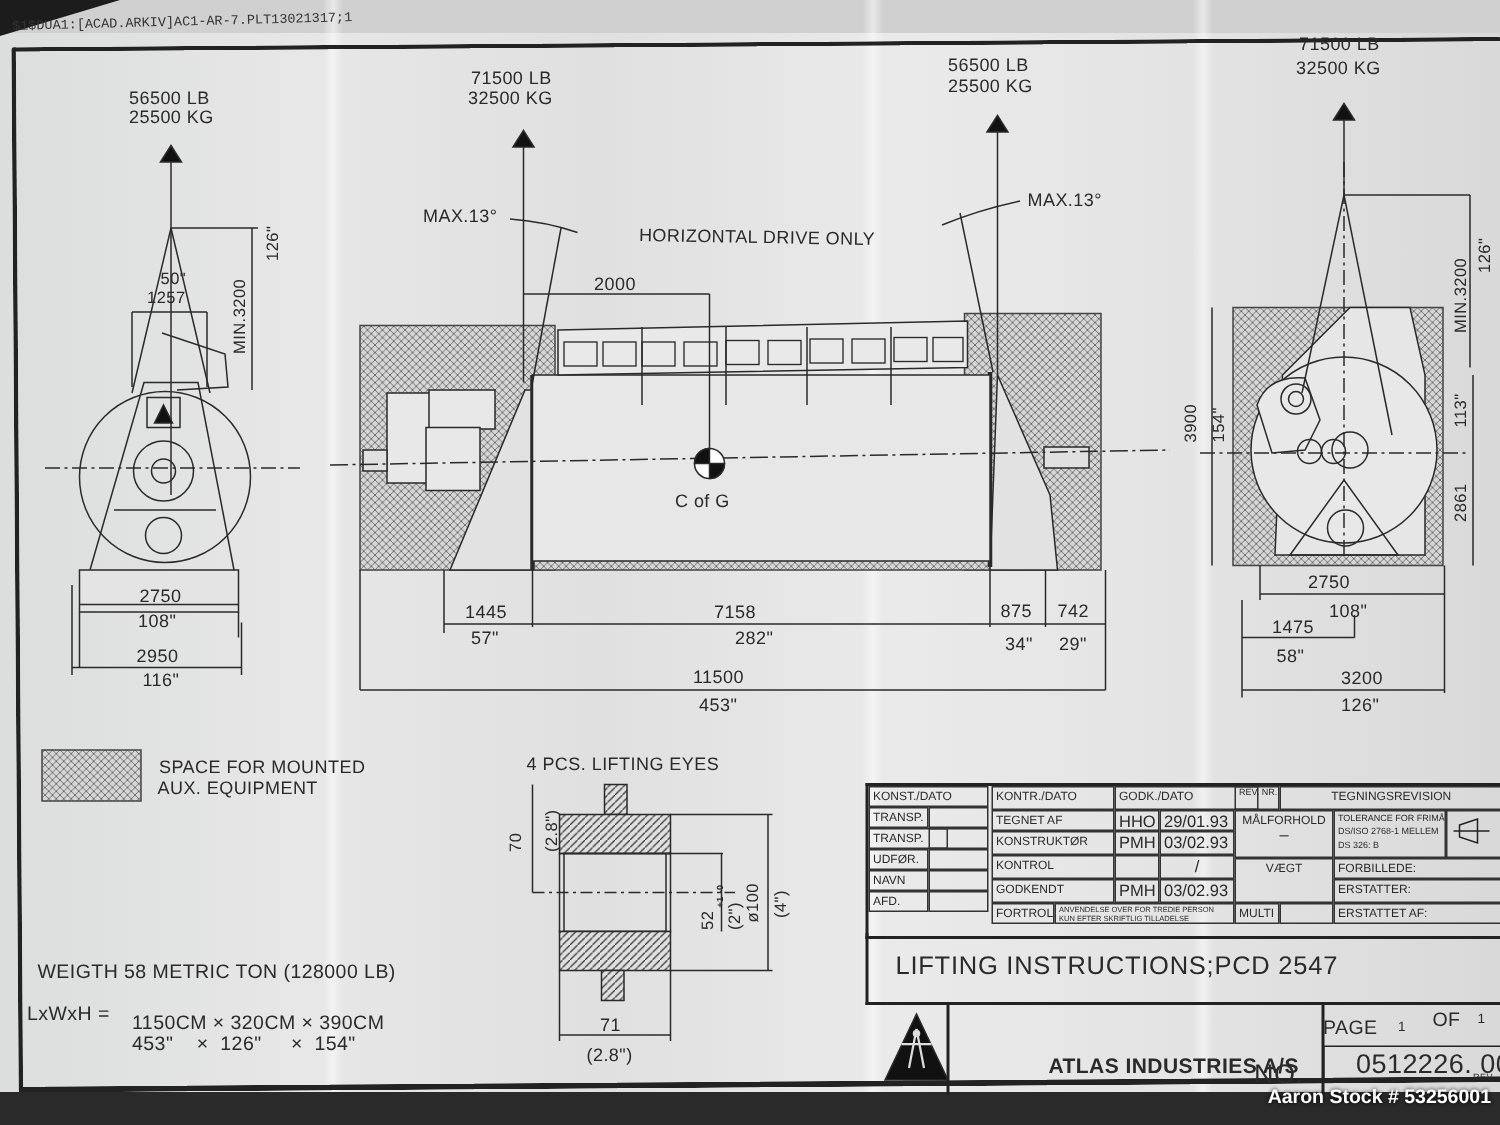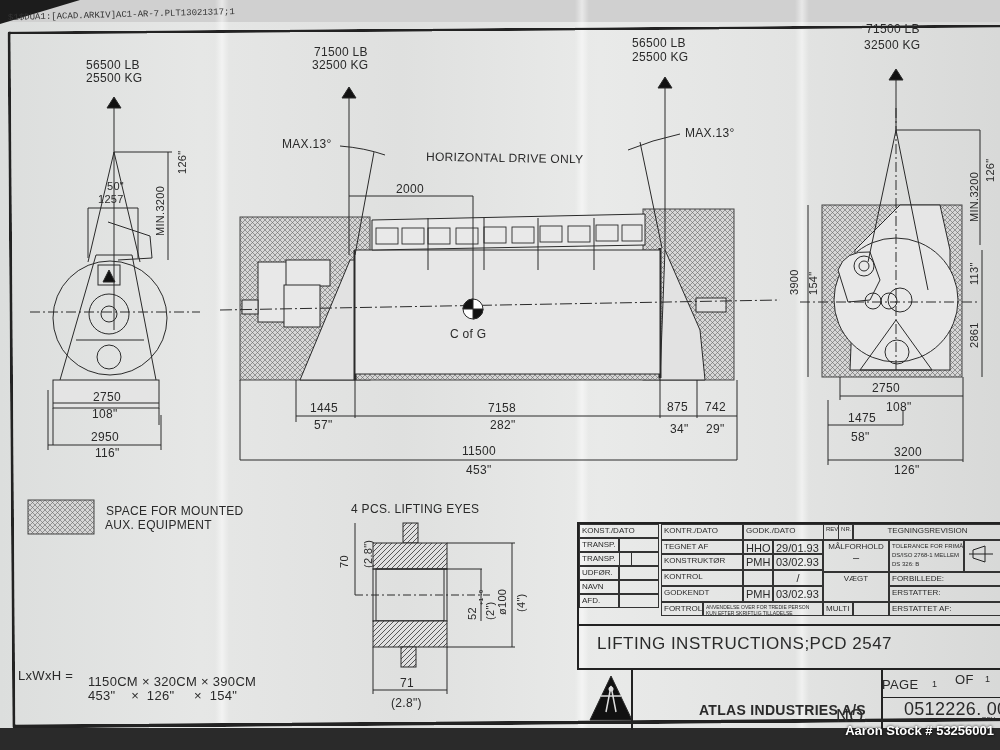--- a/index.html
+++ b/index.html
@@ -208,21 +208,21 @@
   <div class="t" style="left:312px;top:58px">32500 KG</div>
   <div class="t" style="left:632px;top:36px">56500 LB</div>
   <div class="t" style="left:632px;top:50px">25500 KG</div>
   <div class="t" style="left:282px;top:137px">MAX.13°</div>
   <div class="t" style="left:685px;top:126px">MAX.13°</div>
   <div class="t" style="left:426px;top:151px;transform:rotate(1deg)">HORIZONTAL DRIVE ONLY</div>
   <div class="t" style="left:396px;top:182px">2000</div>
   <div class="t" style="left:450px;top:327px">C of G</div>
   <div class="t" style="left:310px;top:401px">1445</div>
   <div class="t" style="left:314px;top:418px">57"</div>
-  <div class="t" style="left:488px;top:401px">7158</div>
+  <div class="t" style="left:476px;top:401px">7158</div>
   <div class="t" style="left:490px;top:418px">282"</div>
   <div class="t" style="left:667px;top:400px">875</div>
   <div class="t" style="left:670px;top:422px">34"</div>
   <div class="t" style="left:705px;top:400px">742</div>
   <div class="t" style="left:706px;top:422px">29"</div>
   <div class="t" style="left:462px;top:444px">11500</div>
   <div class="t" style="left:466px;top:463px">453"</div>
 
   <div class="t" style="left:866px;top:22px">71500 LB</div>
   <div class="t" style="left:864px;top:38px">32500 KG</div>
@@ -234,20 +234,21 @@
   <div class="t s vert" style="left:968px;top:348px">2861</div>
   <div class="t" style="left:872px;top:381px">2750</div>
   <div class="t" style="left:886px;top:400px">108"</div>
   <div class="t" style="left:848px;top:411px">1475</div>
   <div class="t" style="left:851px;top:430px">58"</div>
   <div class="t" style="left:894px;top:445px">3200</div>
   <div class="t" style="left:894px;top:463px">126"</div>
 
   <div class="t" style="left:106px;top:504px">SPACE FOR MOUNTED</div>
   <div class="t" style="left:105px;top:518px">AUX. EQUIPMENT</div>
+  <div class="t" style="left:25px;top:640px;font-size:13px">WEIGTH 58 METRIC TON (128000 LB)</div>
   <div class="t" style="left:18px;top:668px;font-size:13px">LxWxH  =</div>
   <div class="t" style="left:88px;top:674px;font-size:13px">1150CM  ×  320CM  ×  390CM</div>
   <div class="t" style="left:88px;top:688px;font-size:13px;white-space:pre">453"    ×  126"     ×  154"</div>
 
   <div class="t" style="left:351px;top:502px">4 PCS. LIFTING EYES</div>
   <div class="t s vert" style="left:338px;top:568px">70</div>
   <div class="t s vert" style="left:362px;top:568px">(2.8")</div>
   <div class="t s vert" style="left:466px;top:620px">52</div>
   <div class="t xxs vert" style="left:478px;top:605px">+1 -0</div>
   <div class="t s vert" style="left:484px;top:620px">(2")</div>

